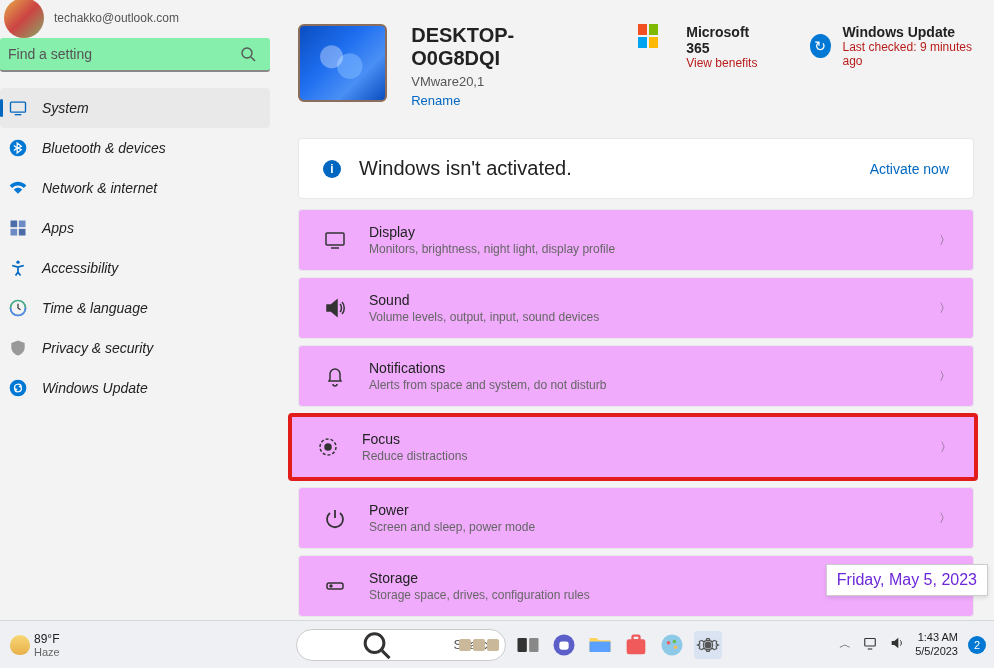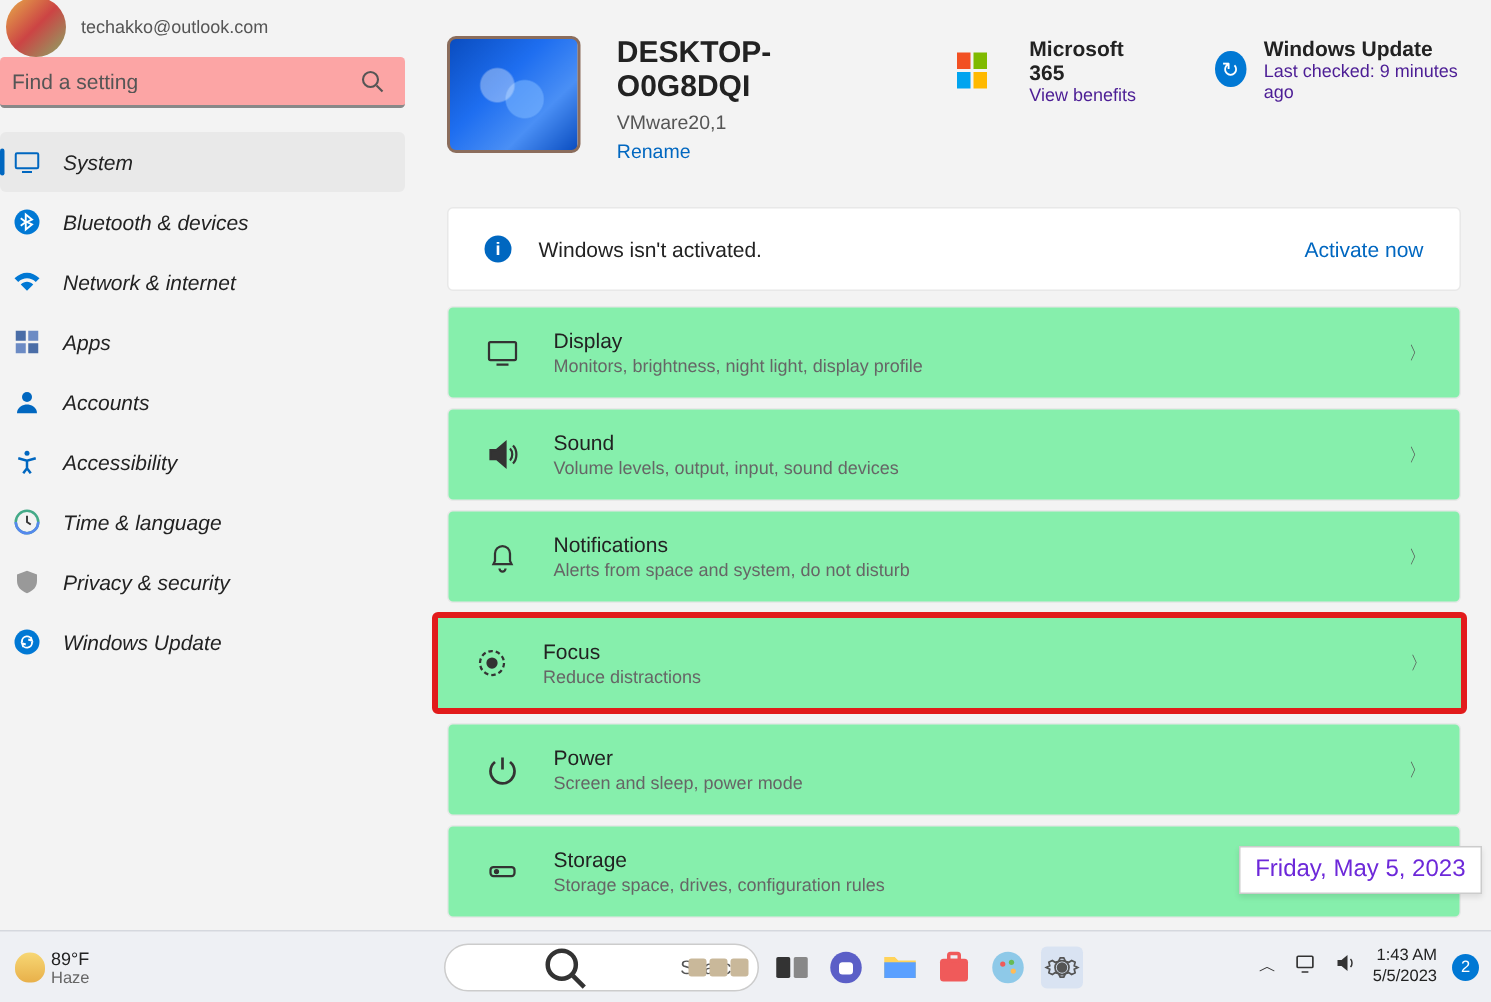--- a/index.html
+++ b/index.html
@@ -4,55 +4,55 @@
   <style>
     * { margin: 0; padding: 0; box-sizing: border-box; font-family: 'Segoe UI', Tahoma, sans-serif; }
     body { width: 994px; height: 668px; background: #f3f3f3; overflow: hidden; position: relative; }
     
     .top-area { position: absolute; top: -2px; left: 0; display: flex; align-items: center; padding-left: 4px; }
     .avatar { width: 40px; height: 40px; border-radius: 50%; background: linear-gradient(135deg, #e8b04a, #c44, #8a6); margin-right: 10px; }
     .email { font-size: 12px; color: #555; }
 
     .sidebar { position: absolute; top: 38px; left: 0; width: 270px; }
     .search-wrap { margin: 0 0 16px 0; width: 270px; position: relative; }
-    .search-input { width: 100%; height: 34px; border: none; border-bottom: 2px solid #888; background: #fca5a5; border-radius: 3px; padding: 0 40px 0 8px; font-size: 14px; color: #333; }
+    .search-input { width: 100%; height: 34px; border: none; border-bottom: 2px solid #888; background: #86efac; border-radius: 3px; padding: 0 40px 0 8px; font-size: 14px; color: #333; }
     .search-input::placeholder { color: #555; }
     .search-icon { position: absolute; right: 14px; top: 8px; color: #555; }
     
     .nav-list { list-style: none; font-style: italic; }
     .nav-item { display: flex; align-items: center; height: 40px; padding: 0 0 0 8px; border-radius: 4px; cursor: pointer; margin-right: 0; font-size: 14px; color: #222; }
     .nav-item.active { background: #e9e9e9; }
     .nav-item.active::before { content: ''; position: absolute; left: 0; width: 3px; height: 18px; background: #0067c0; border-radius: 2px; }
     .nav-icon { width: 20px; height: 20px; margin-right: 14px; display: flex; align-items: center; justify-content: center; font-size: 16px; }
     
     .main { position: absolute; left: 298px; top: 24px; width: 676px; }
     .header-row { display: flex; align-items: flex-start; gap: 24px; }
     .desktop-img { width: 102px; height: 78px; border-radius: 6px; background: linear-gradient(135deg, #0a4dc0 0%, #1e6ef0 40%, #4a8ff5 70%, #0a4dc0 100%); border: 2px solid #8b6d5c; position: relative; }
     .desktop-img::after { content:''; position:absolute; inset:6px; background: radial-gradient(circle at 35% 40%, rgba(255,255,255,.35) 0 18%, transparent 20%), radial-gradient(circle at 60% 55%, rgba(120,180,255,.6) 0 22%, transparent 24%); border-radius:4px; }
     .device-name { font-size: 20px; font-weight: 600; color: #222; }
     .device-sub { font-size: 13px; color: #555; margin-top: 4px; }
     .rename-link { font-size: 13px; color: #0067c0; margin-top: 4px; cursor: pointer; }
     
-    .ms365 { display: flex; align-items: center; gap: 28px; margin-left: 36px; }
+    .ms365 { display: flex; gap: 28px; margin-left: 36px; }
     .ms-logo { width: 24px; height: 24px; display: grid; grid-template: 1fr 1fr / 1fr 1fr; gap: 2px; }
     .ms-logo span:nth-child(1){background:#f25022}.ms-logo span:nth-child(2){background:#7fba00}.ms-logo span:nth-child(3){background:#00a4ef}.ms-logo span:nth-child(4){background:#ffb900}
     .ms-title { font-size: 14px; font-weight: 600; color: #222; }
-    .ms-sub { font-size: 12px; color: #4c1d95; }
+    .ms-sub { font-size: 12px; color: #b91c1c; }
     
     .wu { display: flex; align-items: center; gap: 12px; margin-left: 24px; }
     .wu-icon { width: 24px; height: 24px; border-radius: 50%; background: #0078d4; display:flex; align-items:center; justify-content:center; color:#fff; font-size:14px; }
 
     .alert-box { margin-top: 30px; background: #fff; border-radius: 4px; padding: 18px 24px; display: flex; align-items: center; justify-content: space-between; border: 1px solid #e8e8e8; }
     .alert-left { display: flex; align-items: center; gap: 18px; }
     .info-icon { width: 18px; height: 18px; border-radius: 50%; background: #0067c0; color:#fff; font-size:12px; display:flex; align-items:center; justify-content:center; font-weight:bold; }
-    .alert-text { font-size: 14px; color: #222; }
+    .alert-text { font-size: 20px; color: #222; }
     .activate { font-size: 14px; color: #0067c0; cursor: pointer; }
 
     .settings-list { margin-top: 10px; }
-    .setting-item { background: #86efac; border-radius: 4px; border: 1px solid #e8e8e8; padding: 14px 24px; margin-top: 6px; display: flex; align-items: center; cursor: pointer; position: relative; }
+    .setting-item { background: #f0abfc; border-radius: 4px; border: 1px solid #e8e8e8; padding: 14px 24px; margin-top: 6px; display: flex; align-items: center; cursor: pointer; position: relative; }
     .setting-item.highlight { border: 4px solid #e21b1b; margin-left: -10px; width: 690px; }
     .setting-icon-wrap { width: 24px; height: 24px; display:flex; align-items:center; justify-content:center; color:#333; margin-right: 22px; }
     .setting-text .t { font-size: 14px; color: #222; }
     .setting-text .d { font-size: 12px; color: #666; margin-top: 2px; }
     .chev { position: absolute; right: 22px; color: #555; font-size: 12px; }
 
     .tooltip { position: absolute; right: 6px; bottom: 72px; background: #fff; border: 1px solid #ccc; padding: 6px 10px; font-size: 16px; color: #6d28d9; box-shadow: 0 2px 4px rgba(0,0,0,.1); }
 
     .taskbar { position: absolute; bottom: 0; left: 0; right: 0; height: 48px; background: #eef0f4; border-top: 1px solid #d5d8de; display: flex; align-items: center; }
     .weather { display:flex; align-items:center; gap:4px; padding-left:10px; }
@@ -125,29 +125,20 @@
             <rect x="13" y="3" width="8" height="8" fill="#6c8bc4"></rect>
             <rect x="3" y="13" width="8" height="8" fill="#6c8bc4"></rect>
             <rect x="13" y="13" width="8" height="8"></rect>
           </svg>
         </span>
         <span>Apps</span>
       </li>
       <li class="nav-item">
         <span class="nav-icon">
           <svg viewBox="0 0 24 24" fill="#0067c0">
-            <circle cx="12" cy="8" r="4"></circle>
-            <path d="M4 21c0-5 5-7 8-7s8 2 8 7z"></path>
-          </svg>
-        </span>
-        <span>Accounts</span>
-      </li>
-      <li class="nav-item">
-        <span class="nav-icon">
-          <svg viewBox="0 0 24 24" fill="#0067c0">
             <circle cx="12" cy="5" r="2"></circle>
             <path d="M5 9l7 2 7-2M12 11v6M9 21l3-4 3 4" stroke="#0067c0" stroke-width="2" fill="none"></path>
           </svg>
         </span>
         <span>Accessibility</span>
       </li>
       <li class="nav-item">
         <span class="nav-icon">
           <svg viewBox="0 0 24 24" fill="none">
             <circle cx="12" cy="12" r="9" stroke="#4a8" stroke-width="2"></circle>

